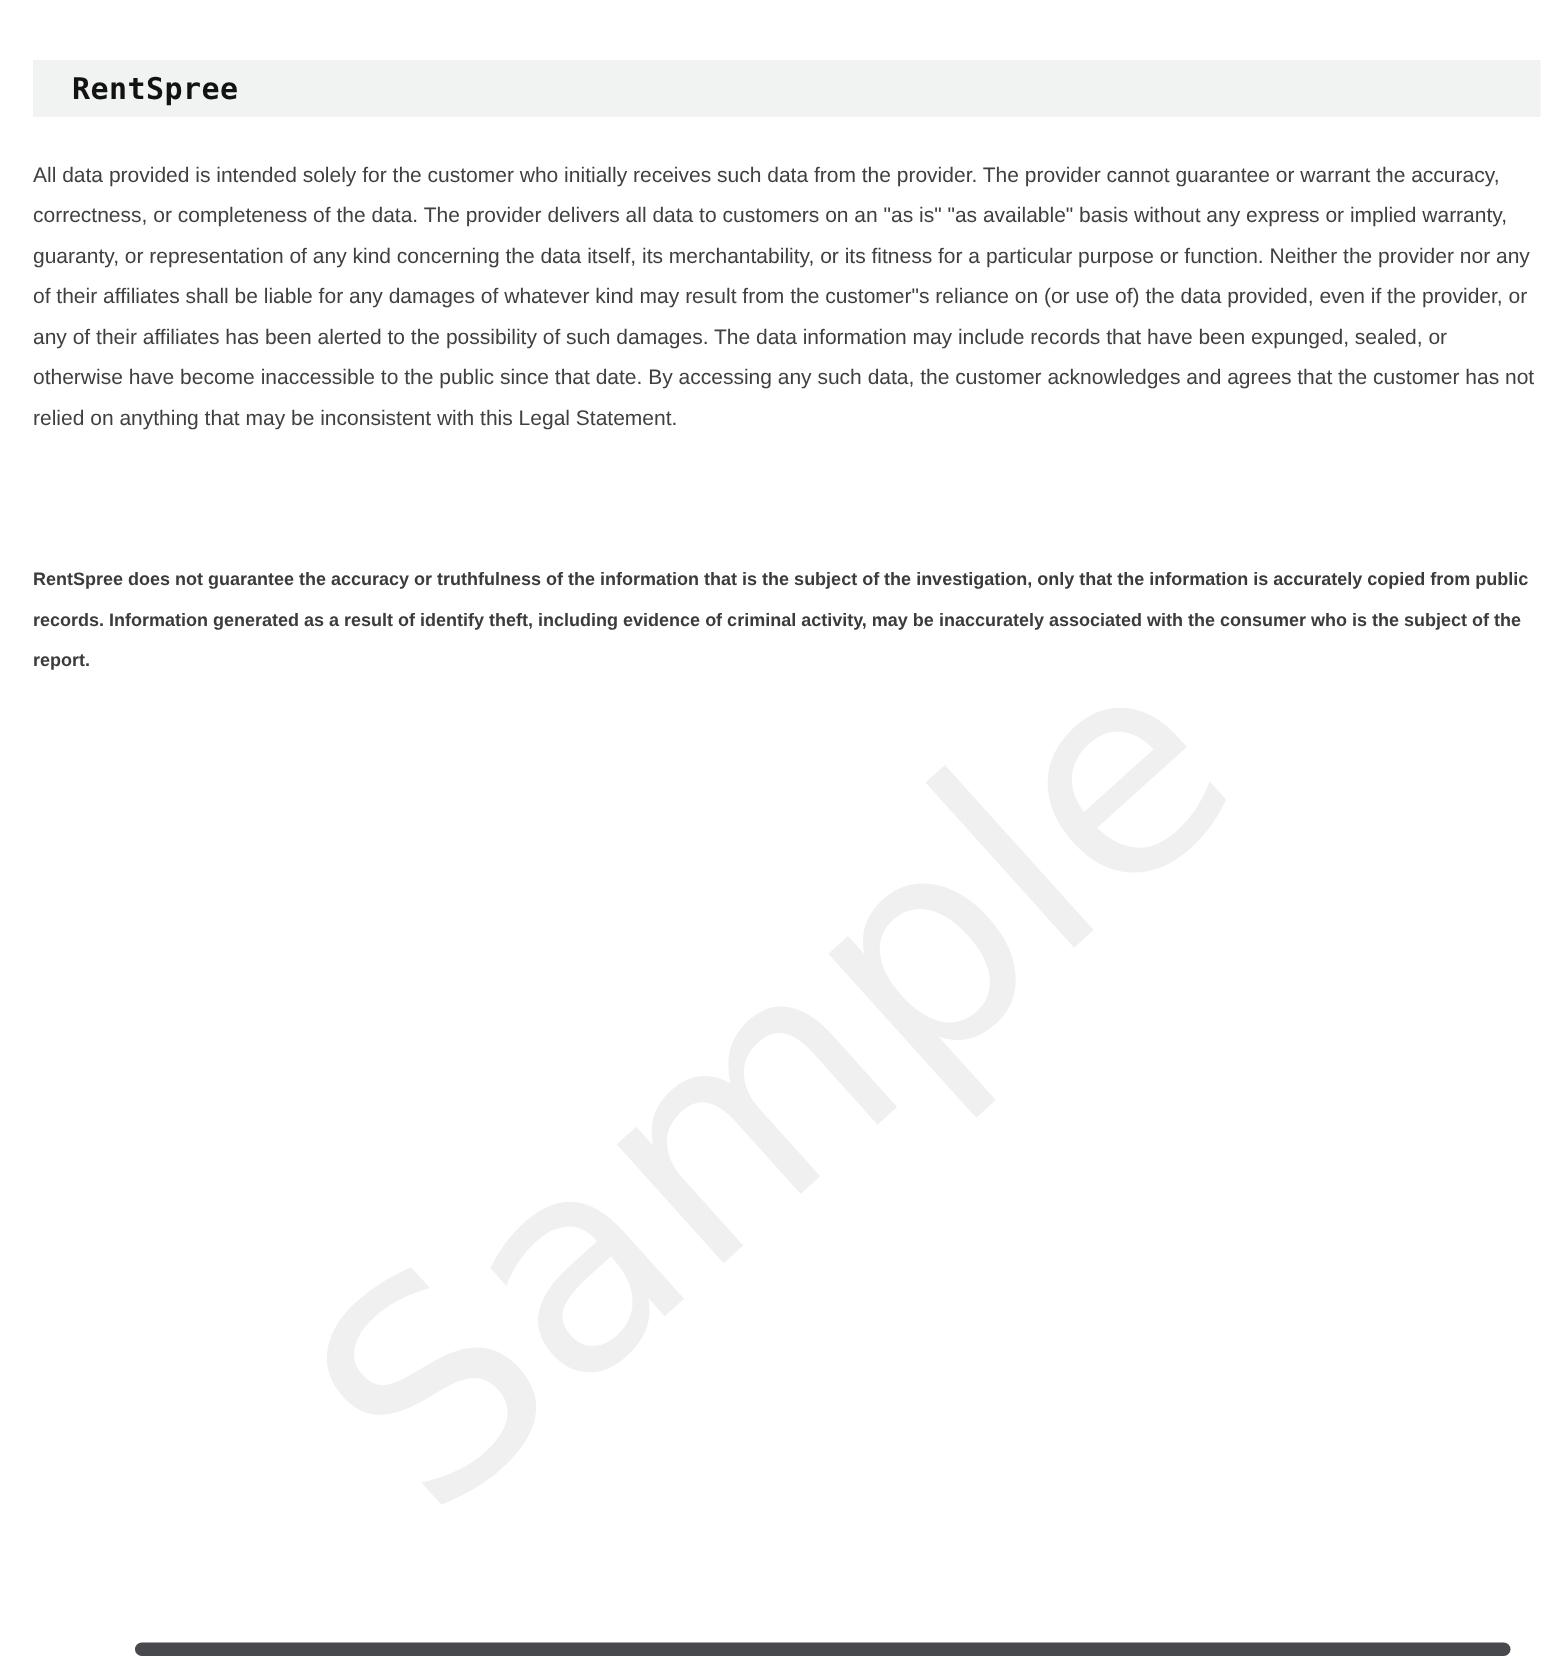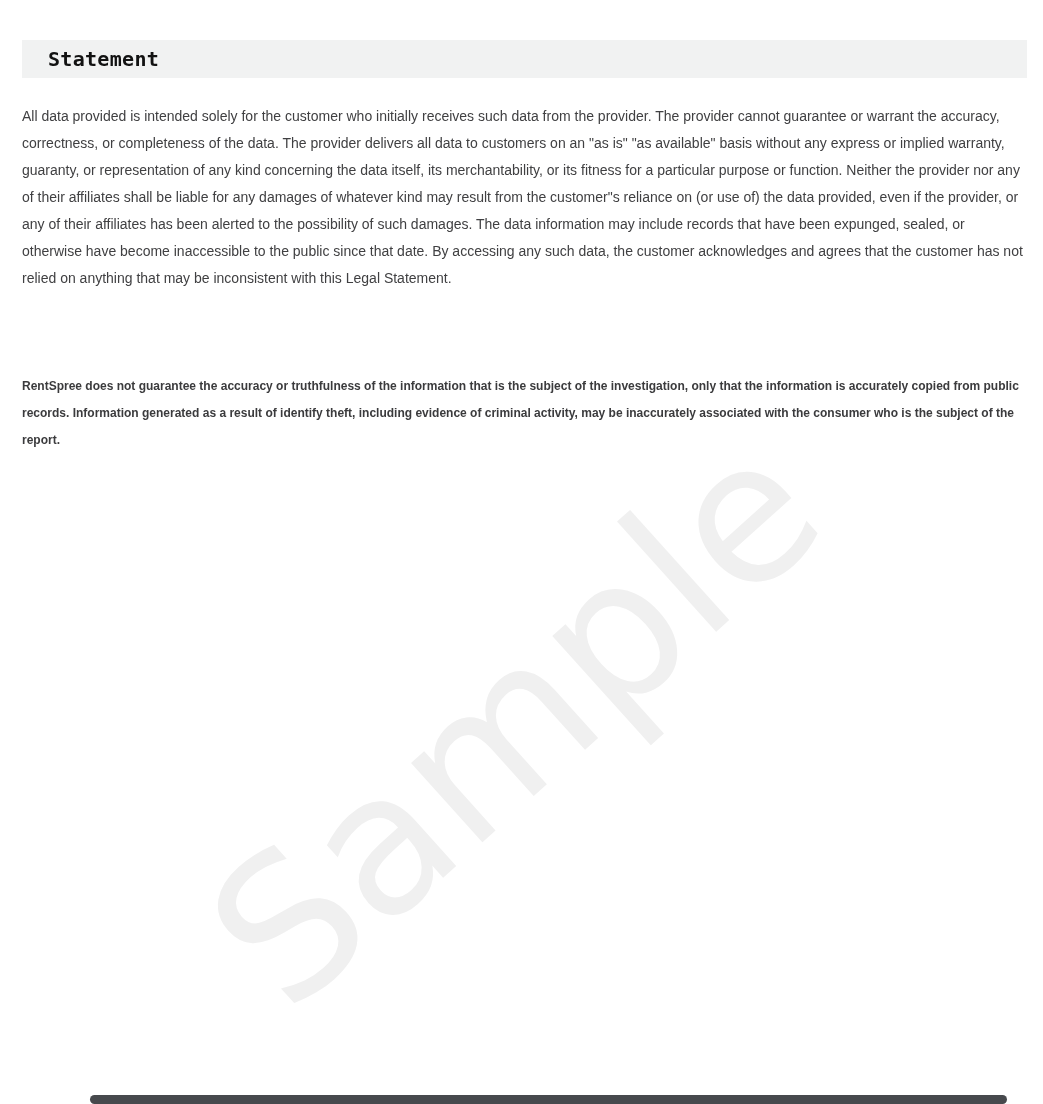--- a/index.html
+++ b/index.html
@@ -87,21 +87,21 @@
 </head>
 <body>
 
 <div class="page">
 
   <div class="watermark">
     <span>Sample</span>
   </div>
 
   <header class="attention-bar">
-    <h1 class="attention-title">Statement</h1>
+    <h1 class="attention-title">RentSpree</h1>
   </header>
 
   <p class="legal-paragraph">All data provided is intended solely for the customer who initially receives such data from the provider. The provider cannot guarantee or warrant the accuracy, correctness, or completeness of the data. The provider delivers all data to customers on an "as is" "as available" basis without any express or implied warranty, guaranty, or representation of any kind concerning the data itself, its merchantability, or its fitness for a particular purpose or function. Neither the provider nor any of their affiliates shall be liable for any damages of whatever kind may result from the customer"s reliance on (or use of) the data provided, even if the provider, or any of their affiliates has been alerted to the possibility of such damages. The data information may include records that have been expunged, sealed, or otherwise have become inaccessible to the public since that date. By accessing any such data, the customer acknowledges and agrees that the customer has not relied on anything that may be inconsistent with this Legal Statement.</p>
 
   <p class="disclaimer-paragraph">RentSpree does not guarantee the accuracy or truthfulness of the information that is the subject of the investigation, only that the information is accurately copied from public records. Information generated as a result of identify theft, including evidence of criminal activity, may be inaccurately associated with the consumer who is the subject of the report.</p>
 
   <div class="hscrollbar-thumb"></div>
 
 </div>
 

